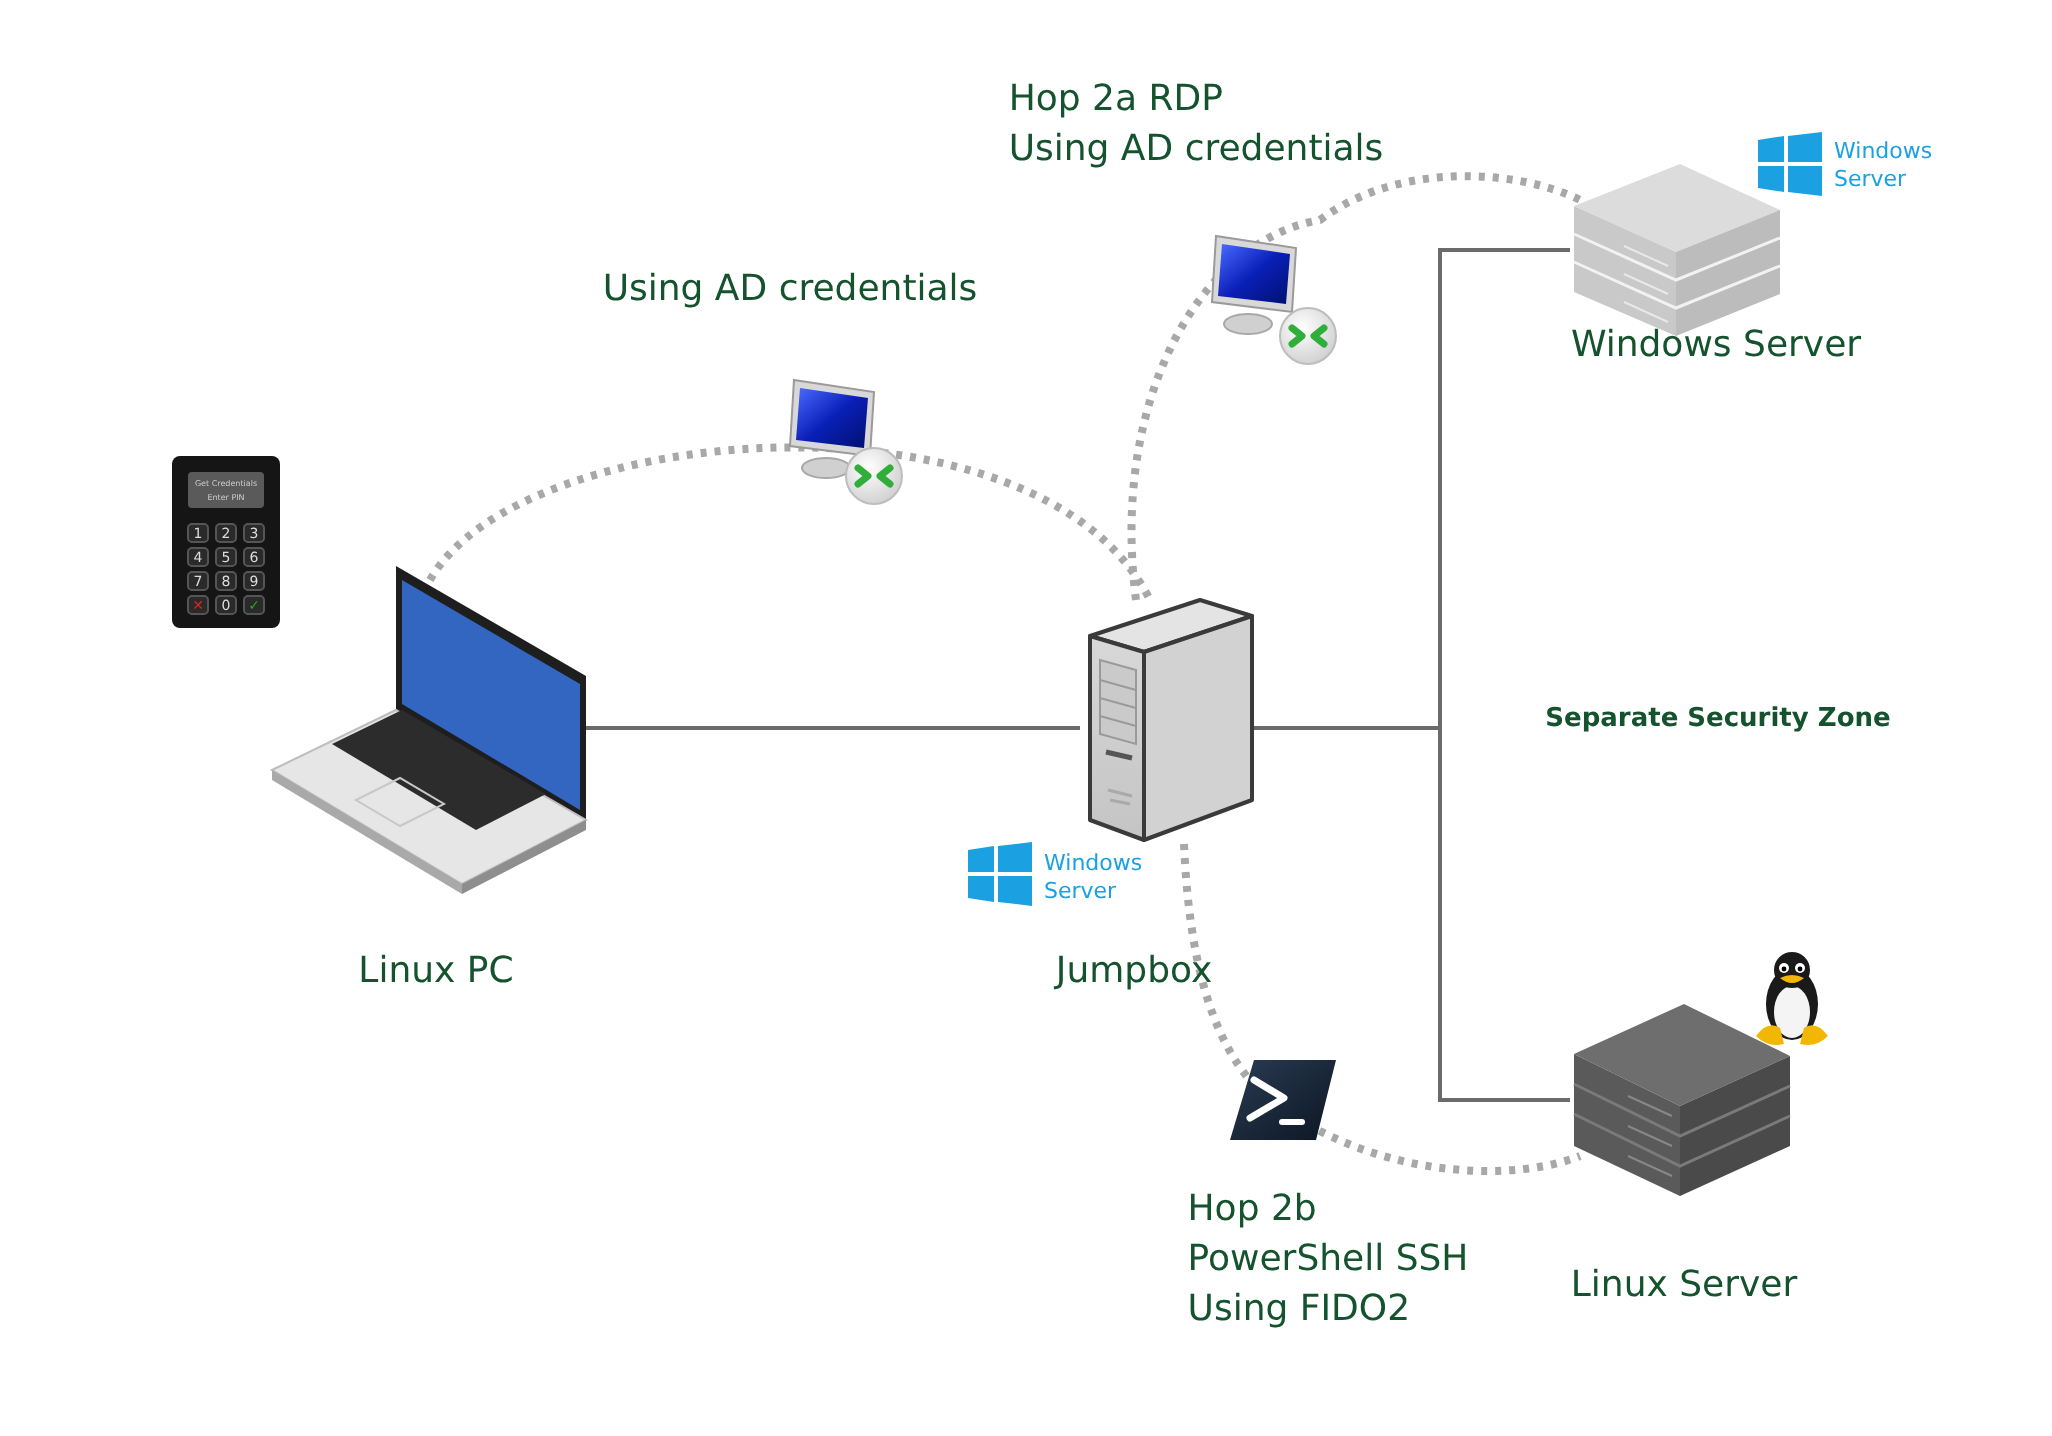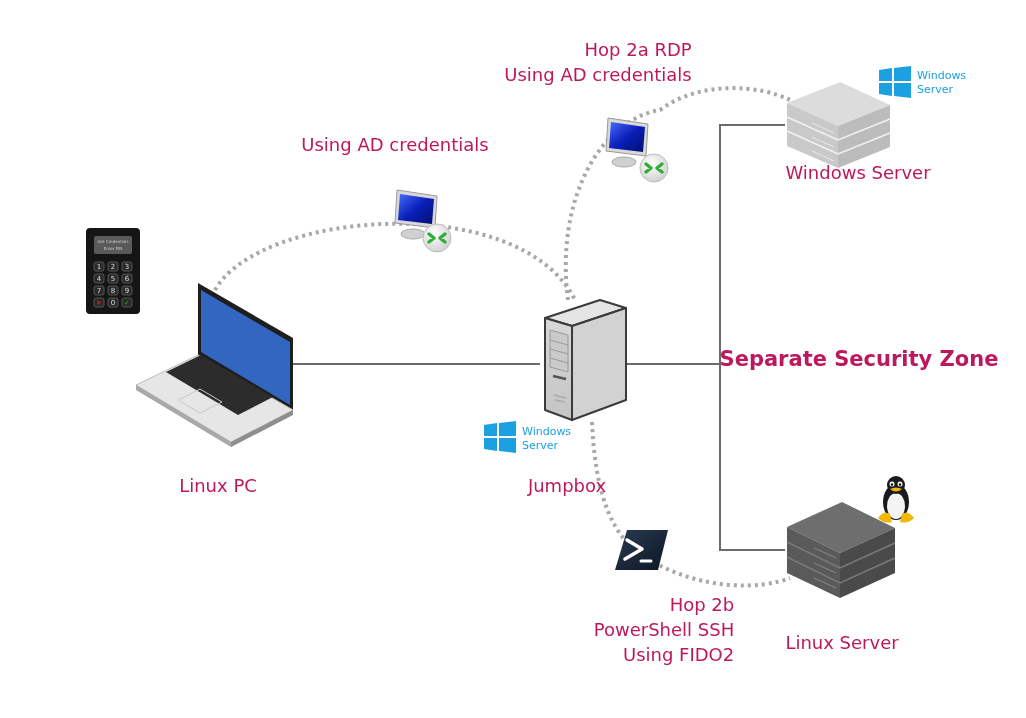--- a/index.html
+++ b/index.html
@@ -1,21 +1,21 @@
 <!DOCTYPE html>
 <html><head>
   <meta charset="utf-8">
   <style>
     html, body { margin: 0; padding: 0; background: #ffffff; }
     body { width: 1026px; height: 718px; position: relative; overflow: hidden;
            font-family: "DejaVu Sans", "Liberation Sans", sans-serif; color: #1a1a1a; }
     #diagram { position: absolute; left: 0; top: 0; width: 1026px; height: 718px; }
-    .label { position: absolute; text-align: right; font-size: 18px; line-height: 25px;
-             color: #be185d; white-space: nowrap; transform: translateX(-50%); }
-    .label.bold { font-weight: bold; font-size: 21px; }
+    .label { position: absolute; text-align: left; font-size: 18px; line-height: 25px;
+             color: #14532d; white-space: nowrap; transform: translateX(-50%); }
+    .label.bold { font-weight: bold; font-size: 13px; }
     .ws-text { font-family: "DejaVu Sans", sans-serif; fill: #1ba1e2; font-size: 11px; }
   </style>
 </head>
 <body>
 
 <svg id="diagram" viewBox="0 0 1026 718" xmlns="http://www.w3.org/2000/svg">
   <defs>
     <linearGradient id="monGrad" x1="0" y1="0" x2="1" y2="1">
       <stop offset="0" stop-color="#4a6cff"></stop>
         <stop offset="0.5" stop-color="#0a1fb8"></stop>

